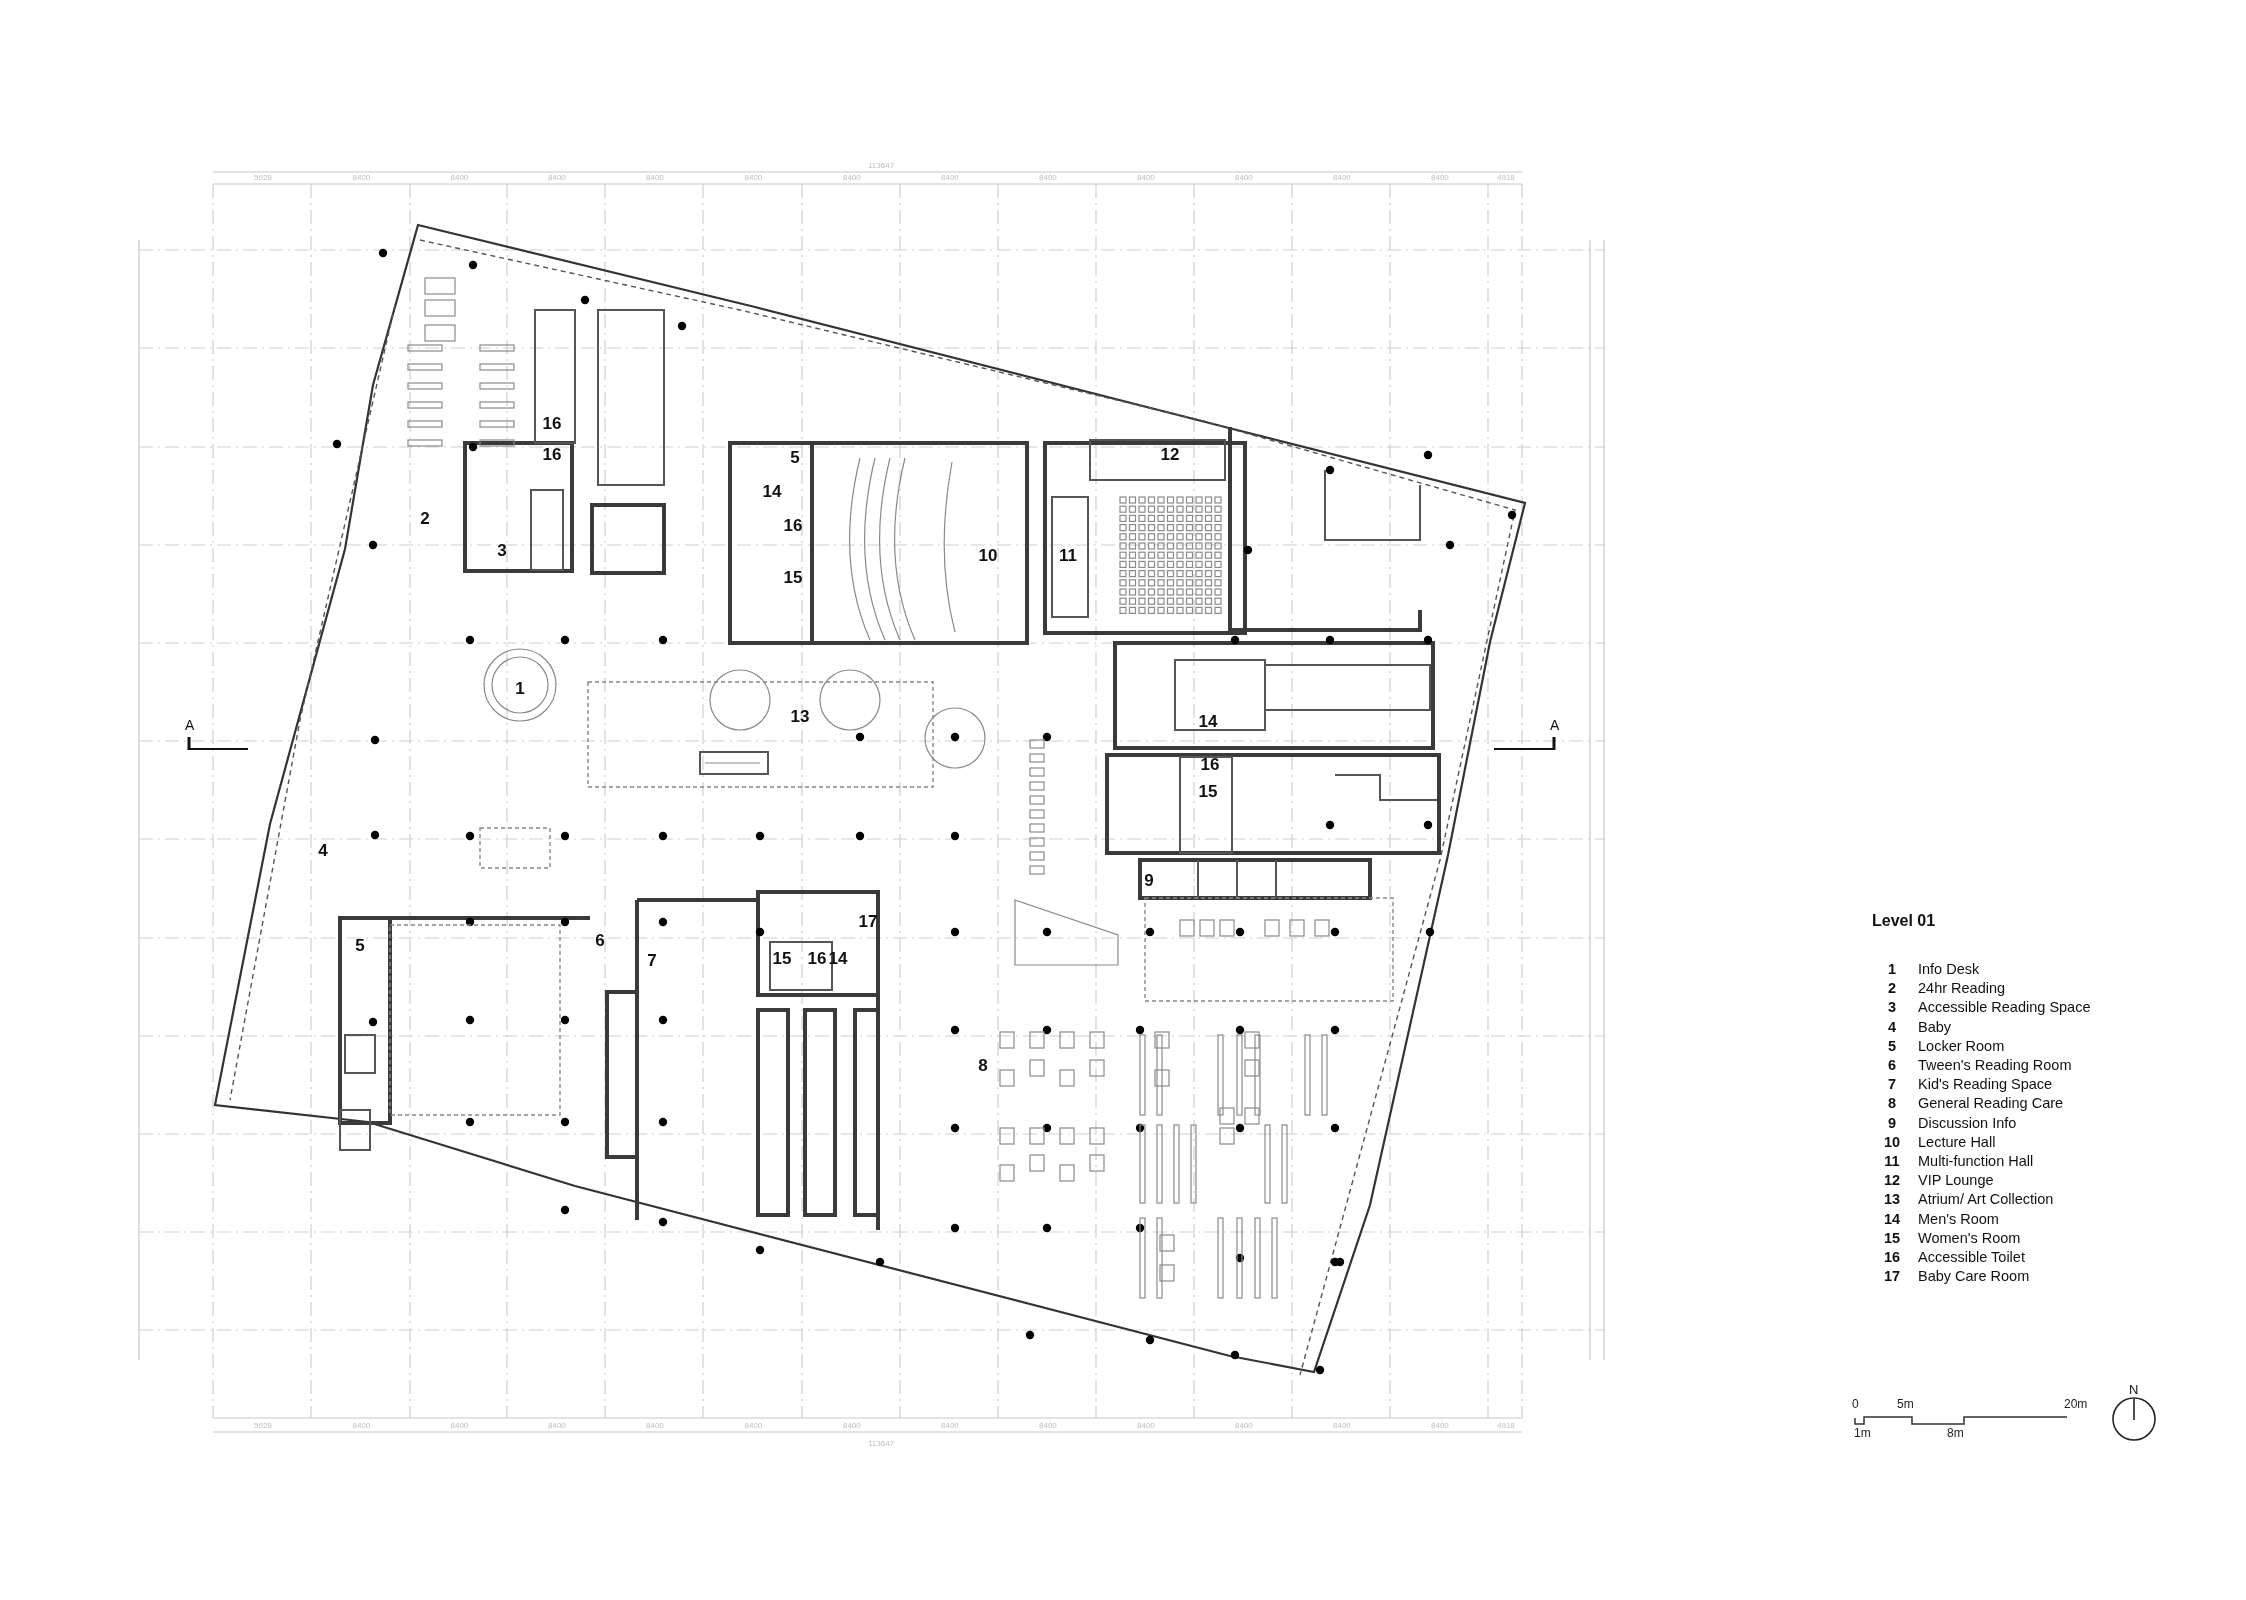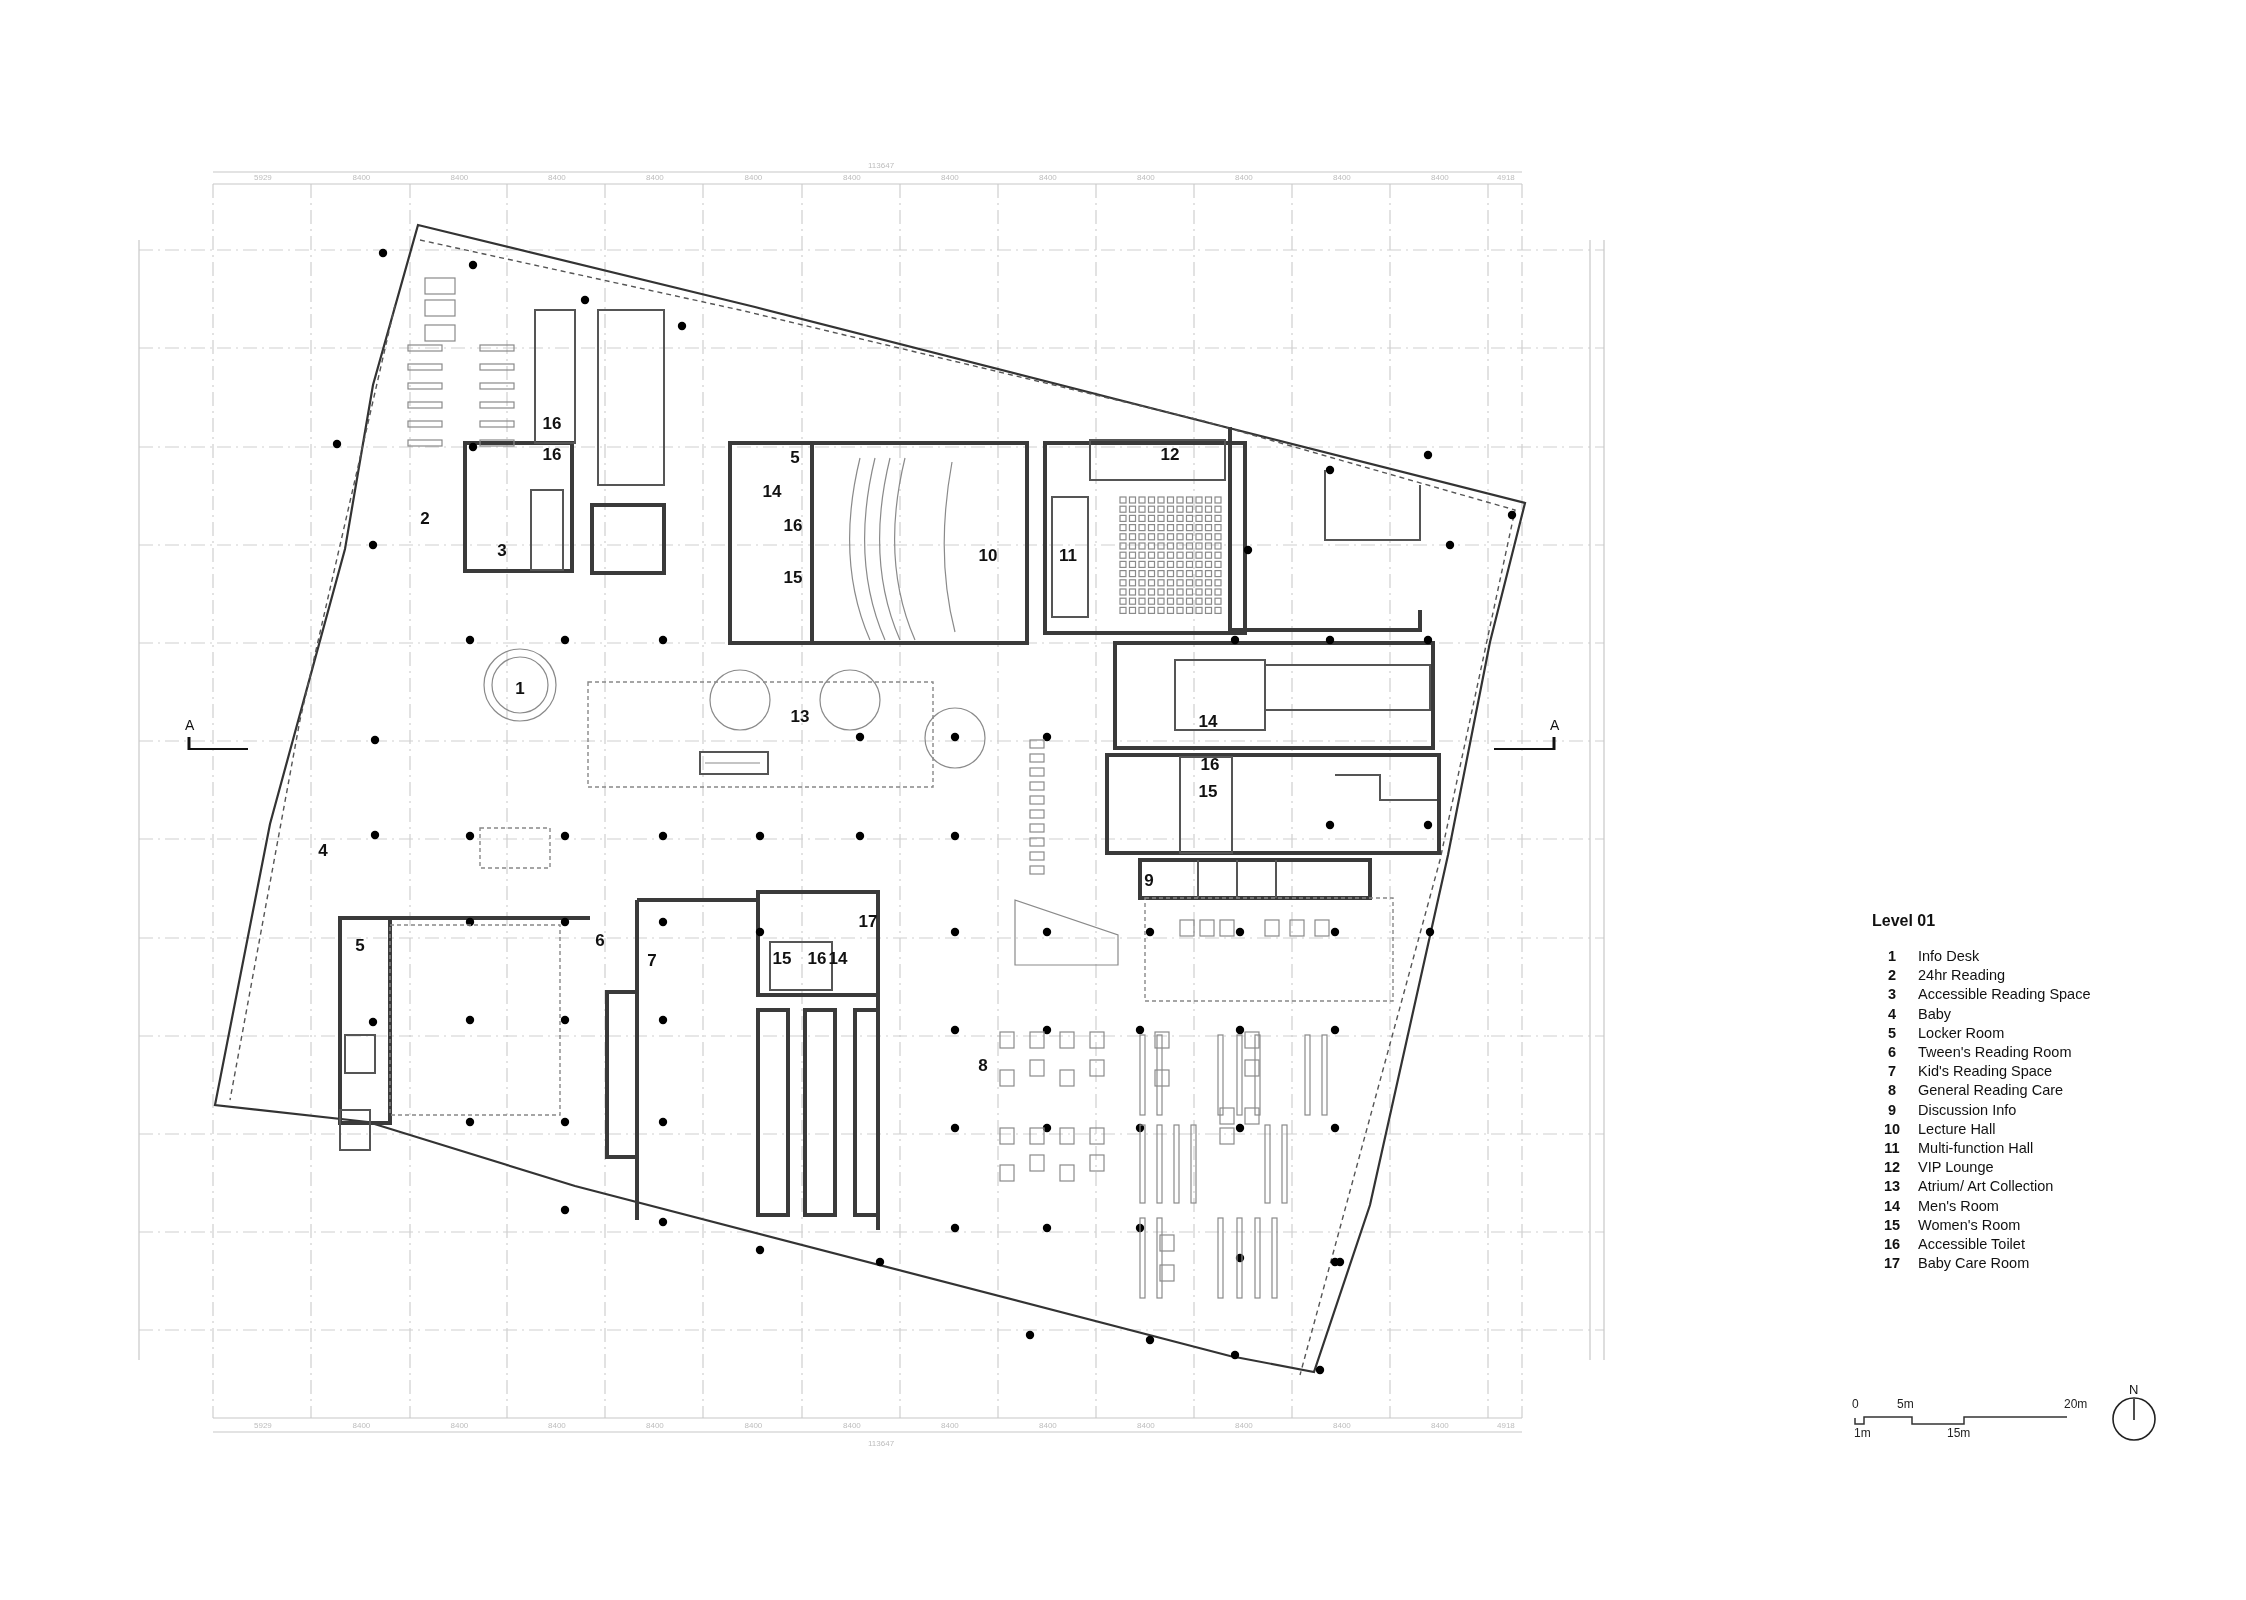--- a/index.html
+++ b/index.html
@@ -13,21 +13,21 @@
   .outline-dash { stroke: #555; stroke-width: 1.4; stroke-dasharray: 5 4; fill: none; }
   .wall { stroke: #3a3a3a; stroke-width: 4; fill: none; }
   .wall-thin { stroke: #555; stroke-width: 2; fill: none; }
   .col { fill: #000; }
   .furn { stroke: #8a8a8a; stroke-width: 1.2; fill: none; }
   .furn-dash { stroke: #888; stroke-width: 1.4; stroke-dasharray: 4 3; fill: none; }
   .room-label { font-family: "Liberation Sans", sans-serif; font-weight: bold; font-size: 17px; fill: #111; }
   .section-label { font-family: "Liberation Sans", sans-serif; font-size: 14px; fill: #111; }
 
   #legend { position: absolute; left: 1872px; top: 912px; width: 340px; }
-  #legend-title { font-weight: bold; font-size: 16px; margin-bottom: 17px; }
+  #legend-title { font-weight: bold; font-size: 16px; margin-bottom: 30px; }
   .legend-row { display: flex; font-size: 14.5px; line-height: 19.2px; }
   .legend-num { width: 40px; text-align: center; font-weight: bold; }
   .legend-name { padding-left: 6px; }
 
   #scalebar { position: absolute; left: 1852px; top: 1396px; width: 240px; height: 50px; }
   #scalebar .lbl { position: absolute; font-size: 12px; color: #222; }
   #north { position: absolute; left: 2110px; top: 1382px; width: 50px; height: 60px; }
   #north .n { position: absolute; left: 19px; top: 0; font-size: 13px; }
 </style>
 </head>
@@ -610,21 +610,21 @@
 </div>
 
 <div id="scalebar">
   <svg width="240" height="50" style="position:absolute;left:0;top:0">
     <polyline fill="none" stroke="#333" stroke-width="1.5" points="3,22 3,28 12,28 12,21 60,21 60,28 112,28 112,21 215,21"></polyline>
   </svg>
   <span class="lbl" style="left:0;top:1px">0</span>
   <span class="lbl" style="left:45px;top:1px">5m</span>
   <span class="lbl" style="left:212px;top:1px">20m</span>
   <span class="lbl" style="left:2px;top:30px">1m</span>
-  <span class="lbl" style="left:95px;top:30px">15m</span>
+  <span class="lbl" style="left:95px;top:30px">8m</span>
 </div>
 
 <div id="north">
   <span class="n">N</span>
   <svg width="50" height="60" style="position:absolute;left:0;top:0">
     <circle cx="24" cy="37" r="21" fill="none" stroke="#222" stroke-width="1.6"></circle>
     <line x1="24" y1="17" x2="24" y2="38" stroke="#222" stroke-width="1.6"></line>
   </svg>
 </div>
 

